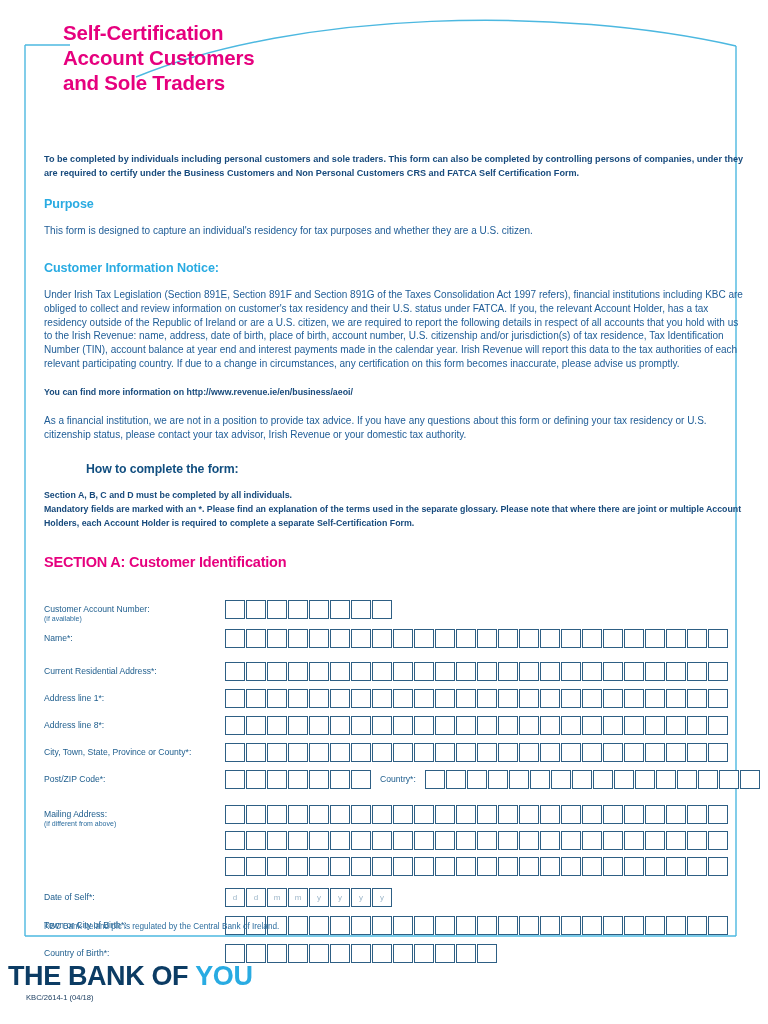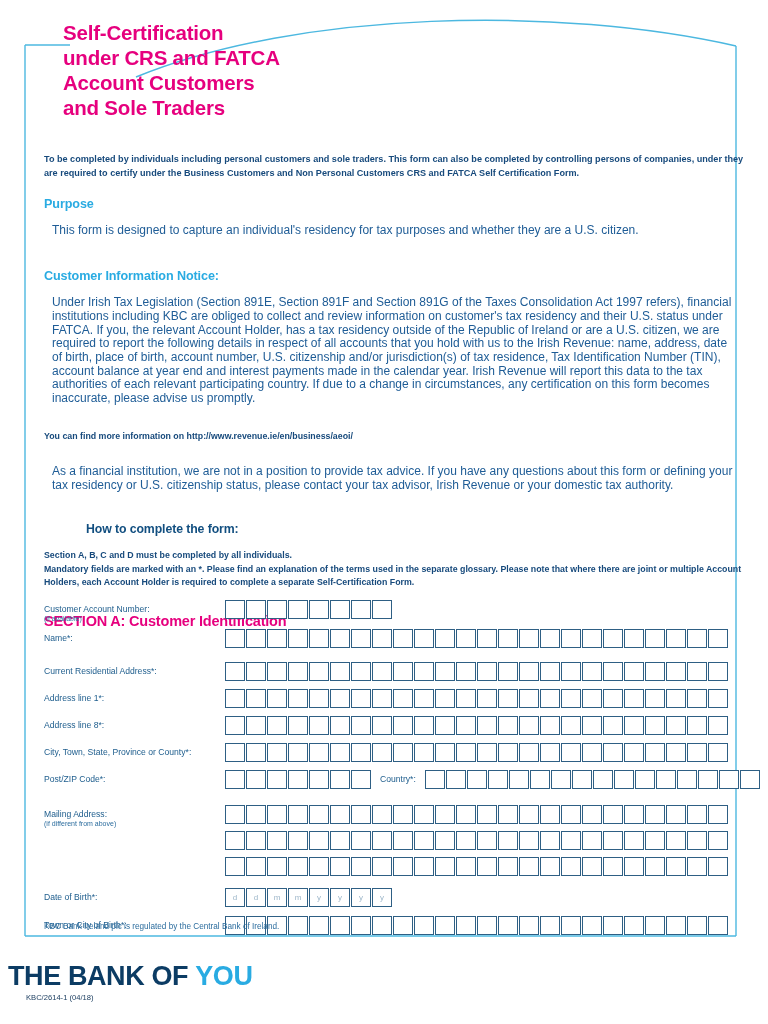--- a/index.html
+++ b/index.html
@@ -87,24 +87,24 @@
     color: #e6007e;
     font-size: 14.5px;
     font-weight: bold;
     line-height: 18px;
     margin: 0;
     letter-spacing: -0.2px;
   }
 
   .body-text {
     color: #1e5c96;
-    font-size: 12px;
+    font-size: 10px;
     font-weight: normal;
     line-height: 13.7px;
-    margin: 8px;
+    margin: 0;
   }
 
   .body-bold {
     color: #174a7c;
     font-size: 8.8px;
     font-weight: bold;
     line-height: 13.7px;
     margin: 0;
   }
   .spacer-14 { height: 14px; }
@@ -216,21 +216,20 @@
 
   <path d="M 736 936 L 736 46" fill="none" stroke="#4cb8e0" stroke-width="1.4"></path>
 
   <path d="M 136 77 C 300 10, 560 6, 736 46" fill="none" stroke="#4cb8e0" stroke-width="1.4"></path>
 </svg>
 
 <div class="page">
 
   <div class="title-block">
     <div class="title-line">Self-Certification</div>
-    <div class="title-line">under CRS and FATCA</div>
     <div class="title-line">Account Customers</div>
     <div class="title-line">and Sole Traders</div>
   </div>
 
   <div class="content">
 
     <p class="intro">To be completed by individuals including personal customers and sole traders. This form can also be completed by controlling persons of companies, under they are required to certify under the Business Customers and Non Personal Customers CRS and FATCA Self Certification Form.</p>
 
     <h2 class="h-blue">Purpose</h2>
     <p class="body-text">This form is designed to capture an individual's residency for tax purposes and whether they are a U.S. citizen.</p>
@@ -537,21 +536,21 @@
           <div class="cell"></div>
           <div class="cell"></div>
           <div class="cell"></div>
           <div class="cell"></div>
           <div class="cell"></div>
         </div>
       </div>
       <div style="height: 3px;"></div>
       <div style="height: 5px;"></div>
       <div class="form-row tight">
-        <div class="fld-label">Date of Birth*:</div>
+        <div class="fld-label">Date of Self*:</div>
         <div class="boxes" style="left: 181px;">
           <div class="cell">d</div>
           <div class="cell">d</div>
           <div class="cell">m</div>
           <div class="cell">m</div>
           <div class="cell">y</div>
           <div class="cell">y</div>
           <div class="cell">y</div>
           <div class="cell">y</div>
         </div>
@@ -580,20 +579,38 @@
           <div class="cell"></div>
           <div class="cell"></div>
           <div class="cell"></div>
           <div class="cell"></div>
           <div class="cell"></div>
           <div class="cell"></div>
           <div class="cell"></div>
         </div>
       </div>
       <div style="height: 5px;"></div>
+      <div class="form-row tight">
+        <div class="fld-label">Country of Birth*:</div>
+        <div class="boxes" style="left: 181px;">
+          <div class="cell"></div>
+          <div class="cell"></div>
+          <div class="cell"></div>
+          <div class="cell"></div>
+          <div class="cell"></div>
+          <div class="cell"></div>
+          <div class="cell"></div>
+          <div class="cell"></div>
+          <div class="cell"></div>
+          <div class="cell"></div>
+          <div class="cell"></div>
+          <div class="cell"></div>
+          <div class="cell"></div>
+        </div>
+      </div>
     </div>
 
   <div class="regulated">KBC Bank Ireland plc is regulated by the Central Bank of Ireland.</div>
 
   <div class="footer-logo">
     <span class="dark">THE BANK OF</span><span>&nbsp;</span><span class="light">YOU</span>
   </div>
 
   <div class="doc-code">KBC/2614-1 (04/18)</div>
 

